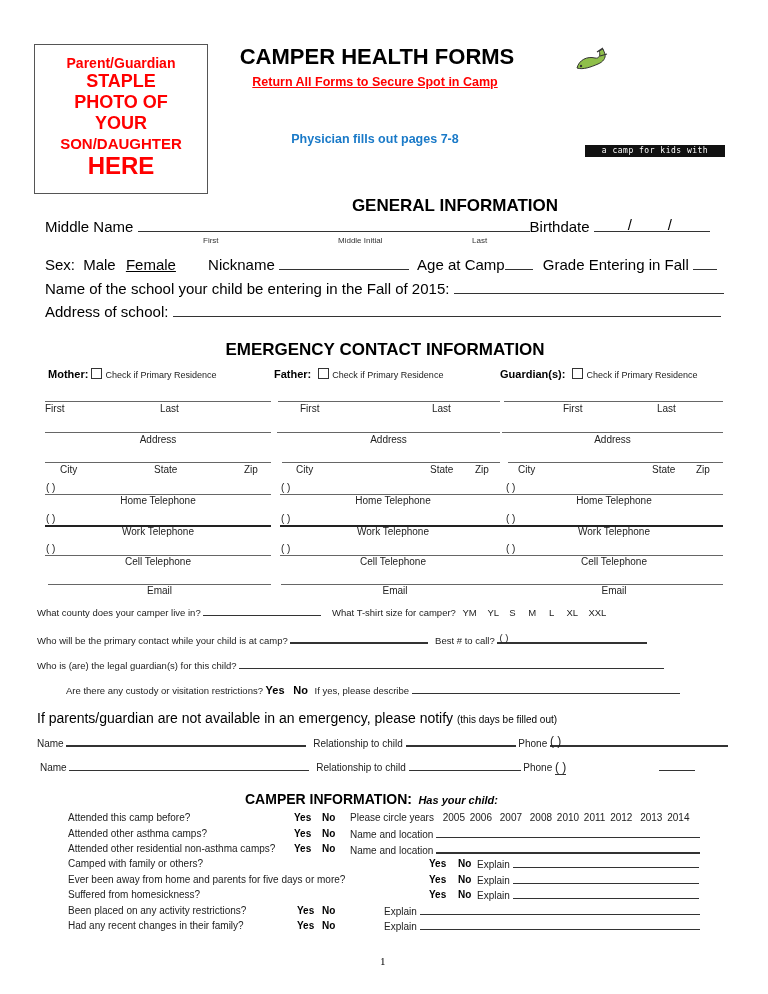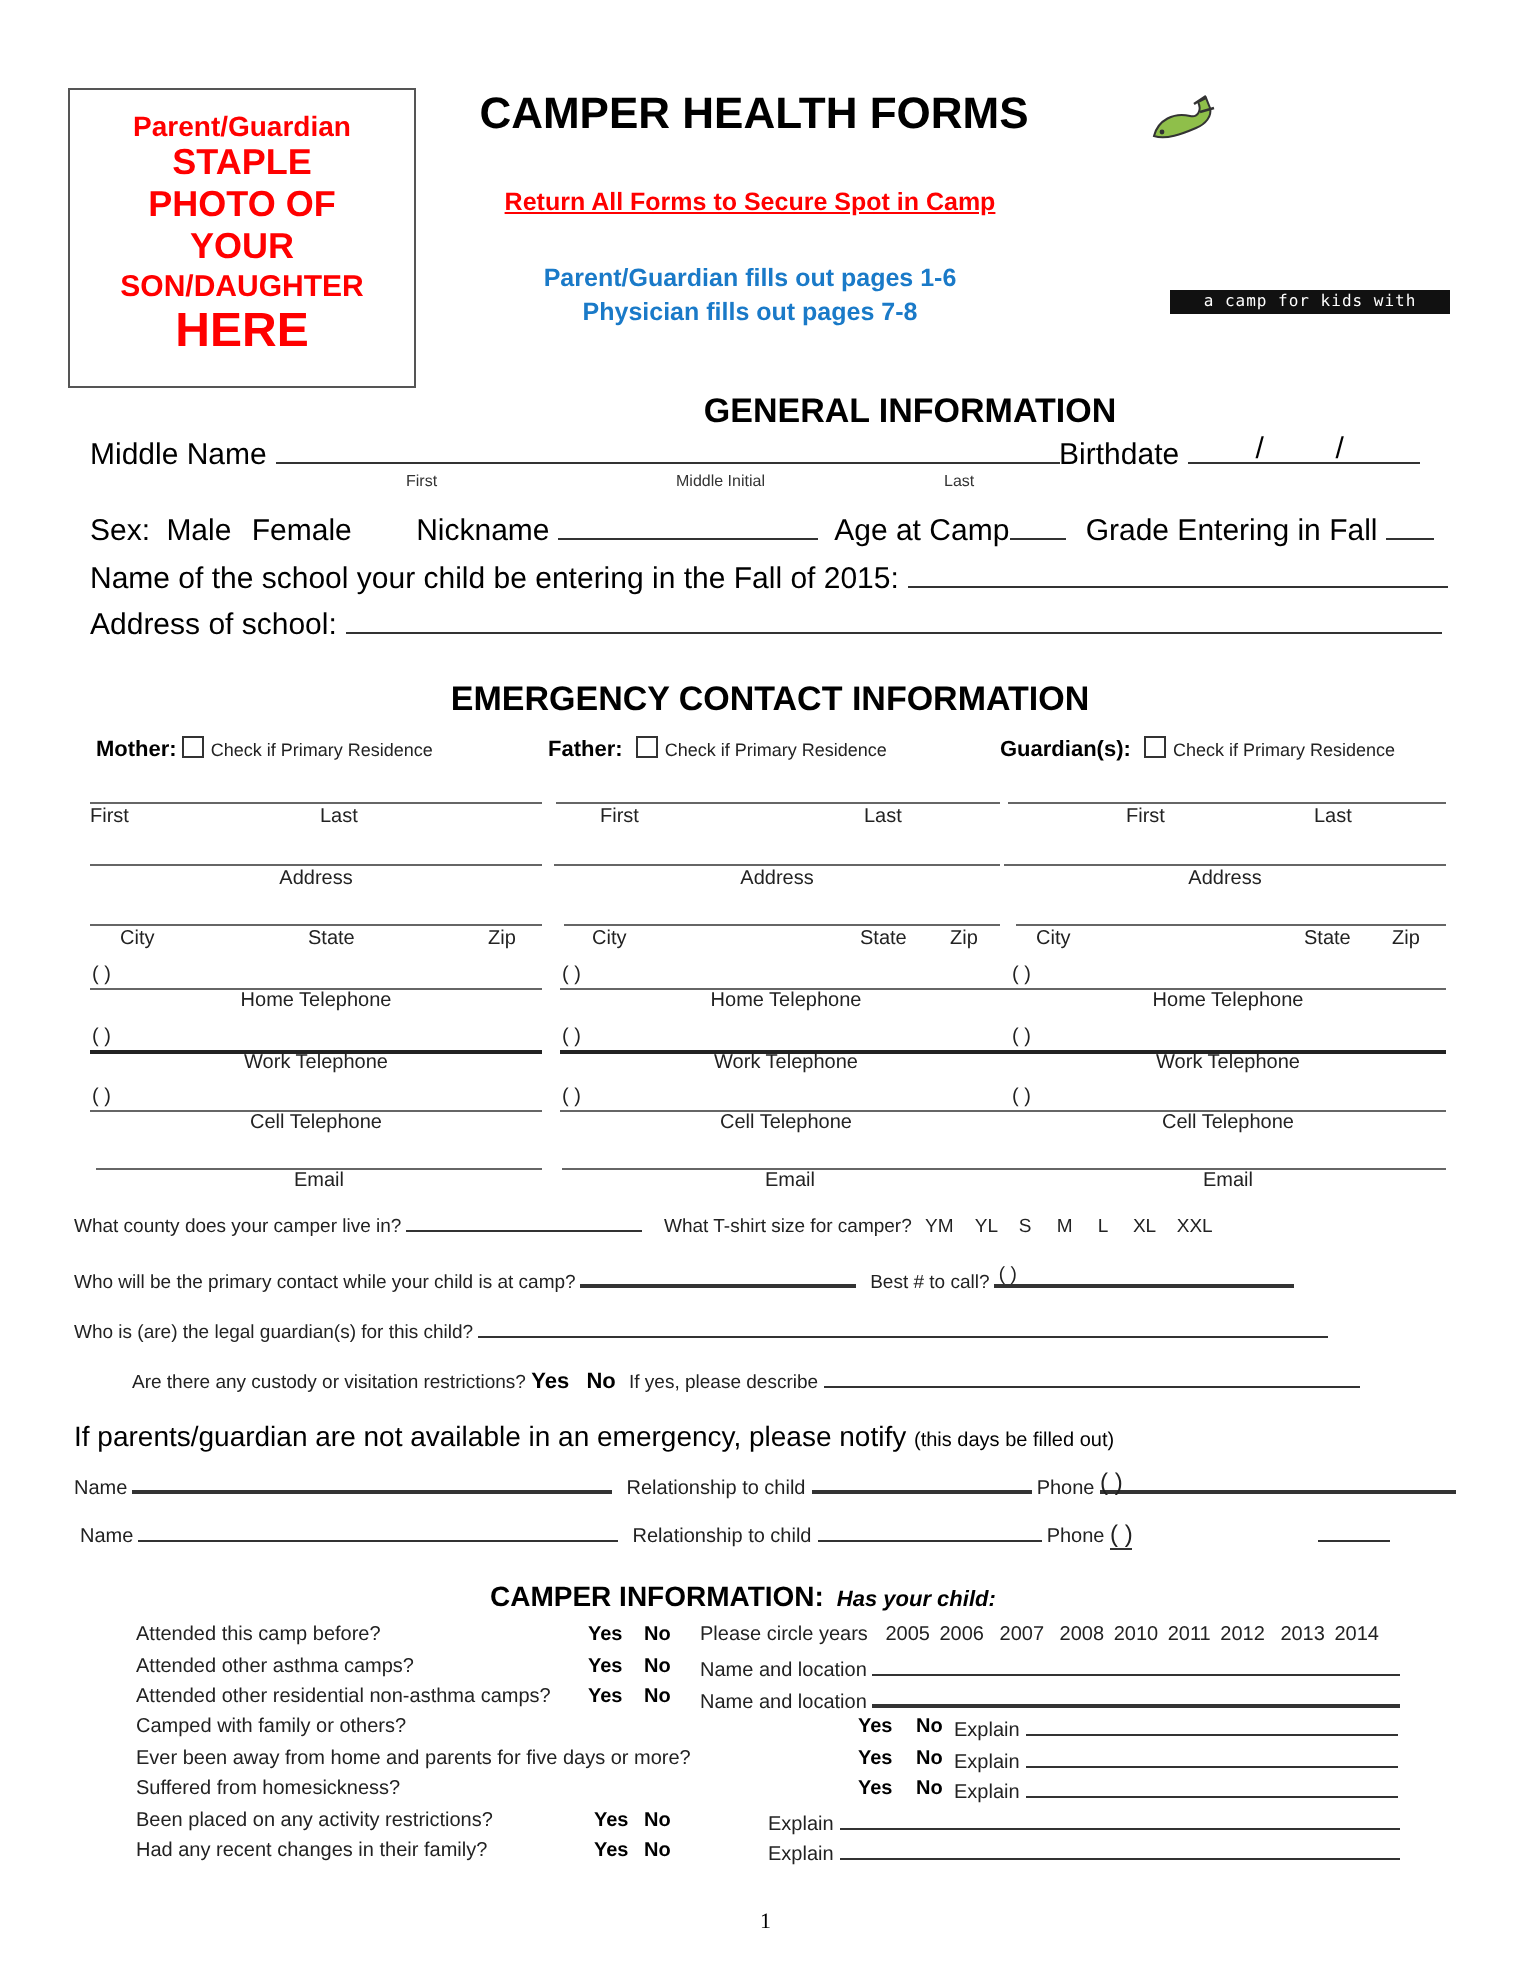--- a/index.html
+++ b/index.html
@@ -4,21 +4,21 @@
 <style>
   html, body { margin:0; padding:0; background:#fff; }
   body { width:768px; height:994px; position:relative; overflow:hidden; font-family:"Liberation Sans", sans-serif; color:#000; }
   .abs { position:absolute; }
   .photo-box { left:34px; top:44px; width:174px; height:150px; border:1px solid #555; box-sizing:border-box; text-align:center; color:#f00; font-weight:bold; }
   .photo-box .l1 { font-size:14px; margin-top:10px; }
   .photo-box .l2 { font-size:18px; line-height:21px; }
   .photo-box .l3 { font-size:15px; line-height:20px; }
   .photo-box .l4 { font-size:24px; line-height:24px; }
   .title { left:222px; top:44px; width:310px; text-align:center; font-size:22px; font-weight:bold; }
-  .return { left:205px; top:94px; width:340px; text-align:center; font-size:12.5px; font-weight:bold; color:#f00; text-decoration:underline; }
+  .return { left:205px; top:75px; width:340px; text-align:center; font-size:12.5px; font-weight:bold; color:#f00; text-decoration:underline; }
   .pages { left:220px; top:131px; width:310px; text-align:center; font-size:12.5px; font-weight:bold; color:#1a7ac8; line-height:17px; }
   .logo { left:571px; top:44px; width:160px; height:115px; }
   .logo .camp { position:absolute; left:14px; top:28px; font-size:44px; font-weight:900; color:#1f7fc2; letter-spacing:-1px; font-family:"DejaVu Sans", sans-serif; }
   .logo .super { position:absolute; left:15px; top:72px; font-size:27px; color:#1f7fc2; letter-spacing:0px; font-family:"Liberation Sans", sans-serif; }
   .logo .tag { position:absolute; left:14px; top:101px; width:140px; height:12px; background:#111; color:#fff; font-size:8px; text-align:center; line-height:12px; letter-spacing:0.5px; font-family:"DejaVu Sans Mono", monospace; }
   .frog { position:absolute; left:2px; top:2px; width:36px; height:28px; }
   .sec-h { font-size:17px; font-weight:bold; text-align:center; }
   .row { font-size:15px; }
   .line { display:inline-block; border-bottom:1px solid #333; height:14px; vertical-align:baseline; }
   .sub { font-size:8px; color:#333; }
@@ -38,21 +38,20 @@
   <div class="l2">STAPLE</div>
   <div class="l2">PHOTO OF</div>
   <div class="l2">YOUR</div>
   <div class="l3">SON/DAUGHTER</div>
   <div class="l4">HERE</div>
 </div>
 
 <div class="abs title">CAMPER HEALTH FORMS</div>
 <div class="abs return">Return All Forms to Secure Spot in Camp</div>
 <div class="abs pages">
-  <div>Parent/Guardian fills out pages 1-6</div>
   <div>Physician fills out pages 7-8</div>
 </div>
 
 <div class="abs logo">
   <svg class="frog" viewBox="0 0 36 28">
     <path d="M4 22 C6 14 14 10 22 12 C26 13 28 9 26 5 L30 3 L32 8 C33 12 30 16 25 18 C18 21 10 24 4 22 Z" fill="#8fbf4a" stroke="#333" stroke-width="1"></path>
     <path d="M24 6 L30 2 M27 10 L34 8" stroke="#333" stroke-width="1.2"></path>
     <circle cx="8" cy="20" r="1.2" fill="#333"></circle>
   </svg>
   <div class="tag">a camp for kids with asthma</div>
@@ -68,21 +67,21 @@
     <span style="position:absolute; left:74px; top:-1px;">/</span>
   </span>
 </div>
 <div class="abs sub" style="left:203px; top:236px;">First</div>
 <div class="abs sub" style="left:338px; top:236px;">Middle Initial</div>
 <div class="abs sub" style="left:472px; top:236px;">Last</div>
 
 <div class="abs row" style="left:45px; top:255px; width:690px; white-space:nowrap;">
   <span>Sex:</span>
   <span style="margin-left:4px;">Male</span>
-  <span style="margin-left:6px;">Female</span>
+  <span style="margin-left:6px;text-decoration:underline;">Female</span>
   <span style="margin-left:28px;">Nickname</span>
   <span class="line" style="width:130px;"></span>
   <span style="margin-left:4px;">Age at Camp</span><span class="line" style="width:28px;"></span>
   <span style="margin-left:6px;">Grade Entering in Fall</span>
   <span class="line" style="width:24px;"></span>
 </div>
 
 <div class="abs row" style="left:45px; top:279px; width:690px; white-space:nowrap;">
   <span>Name of the school your child be entering in the Fall of 2015:</span>
   <span class="line" style="width:270px;"></span>

